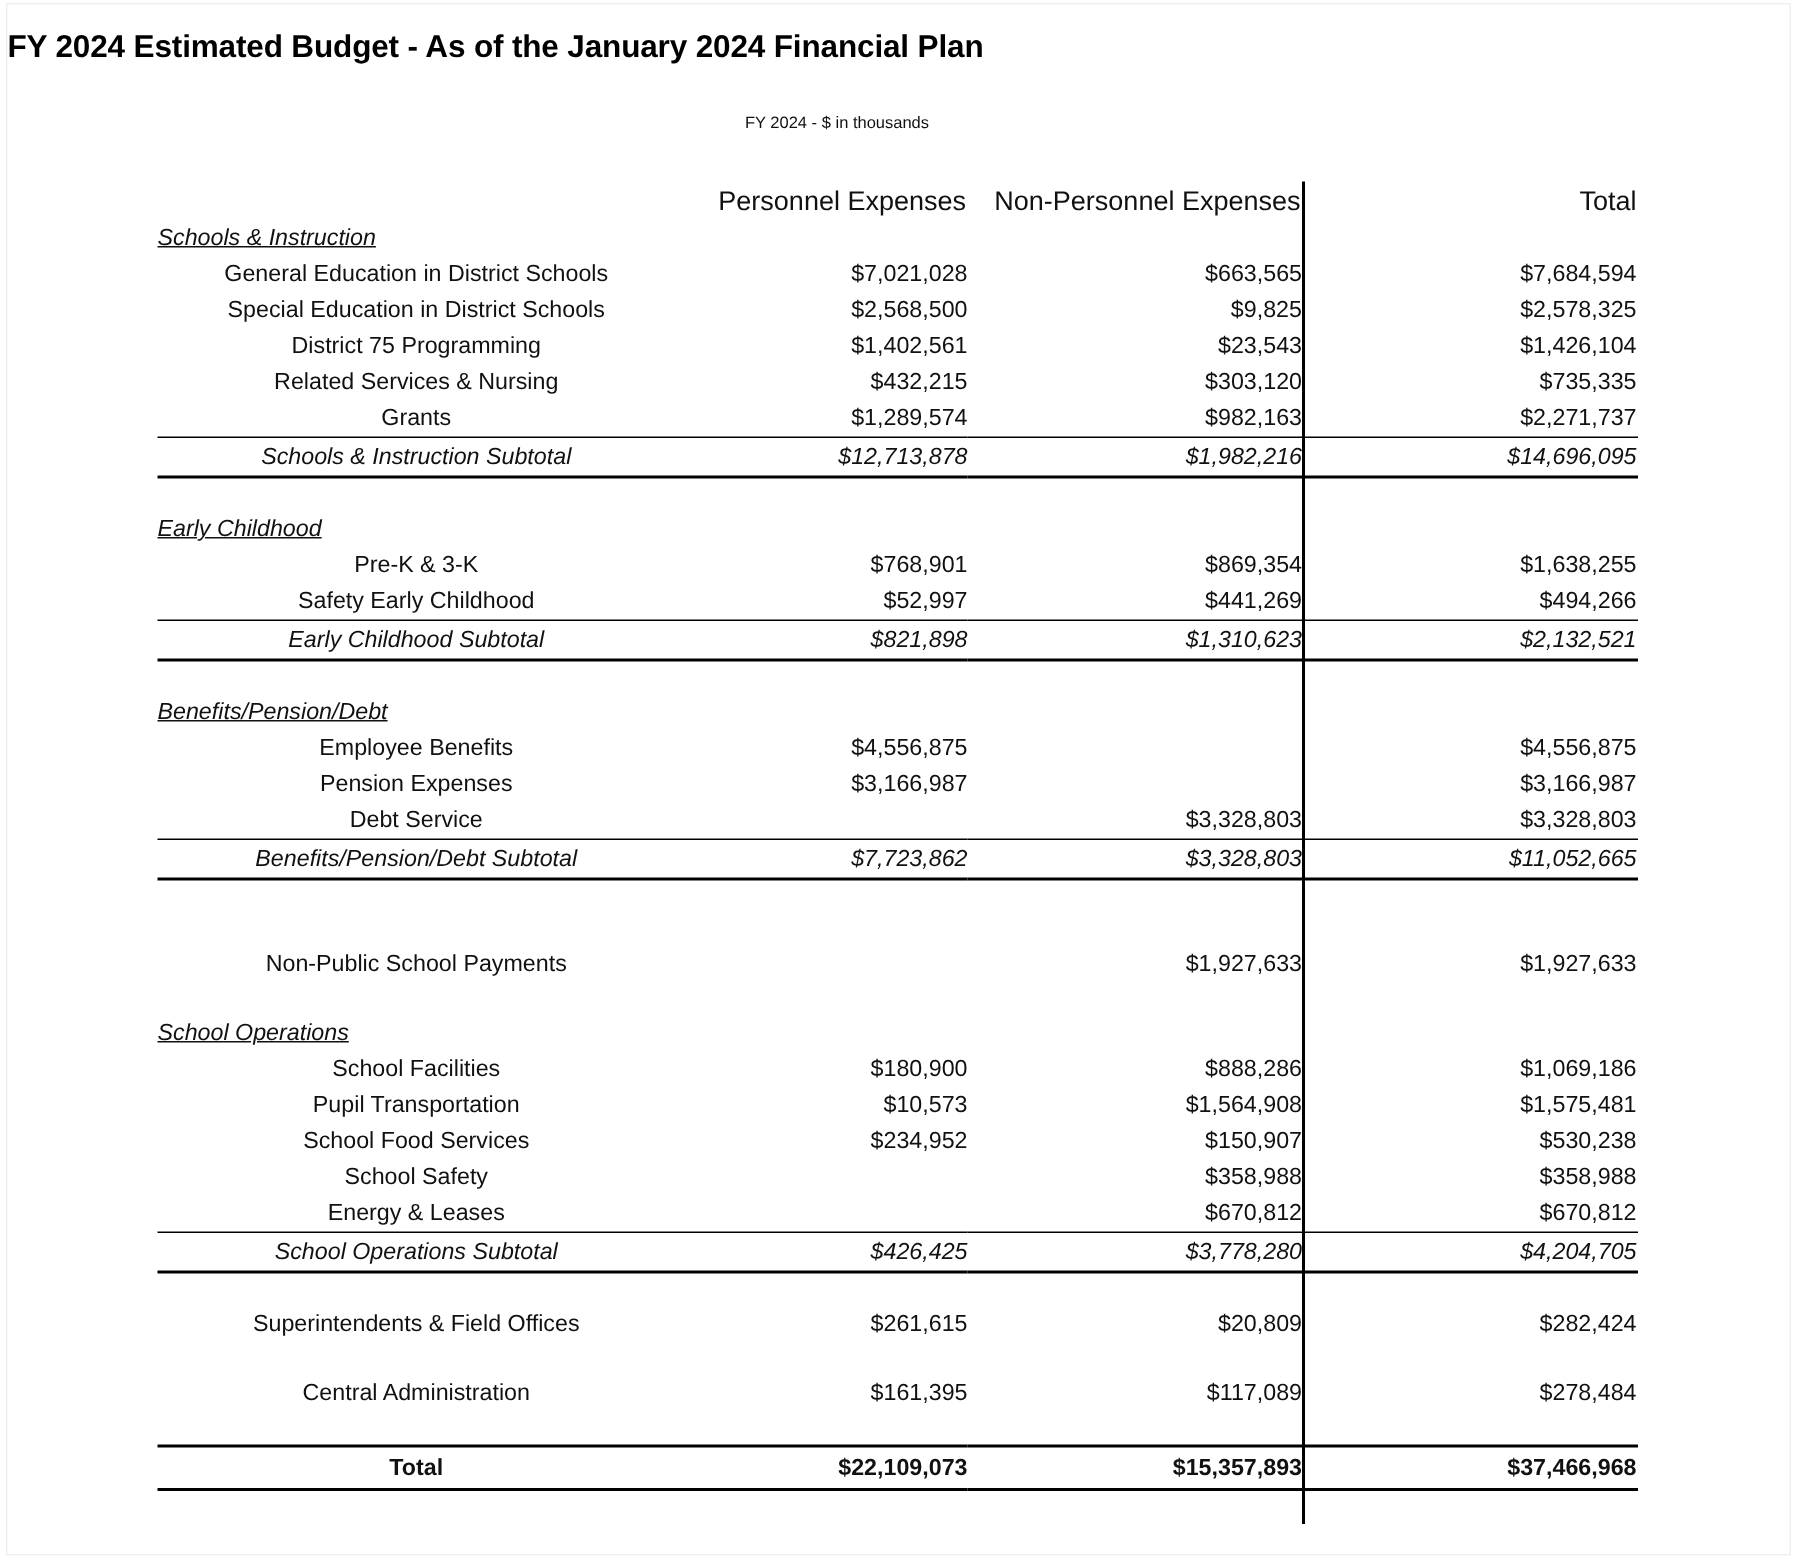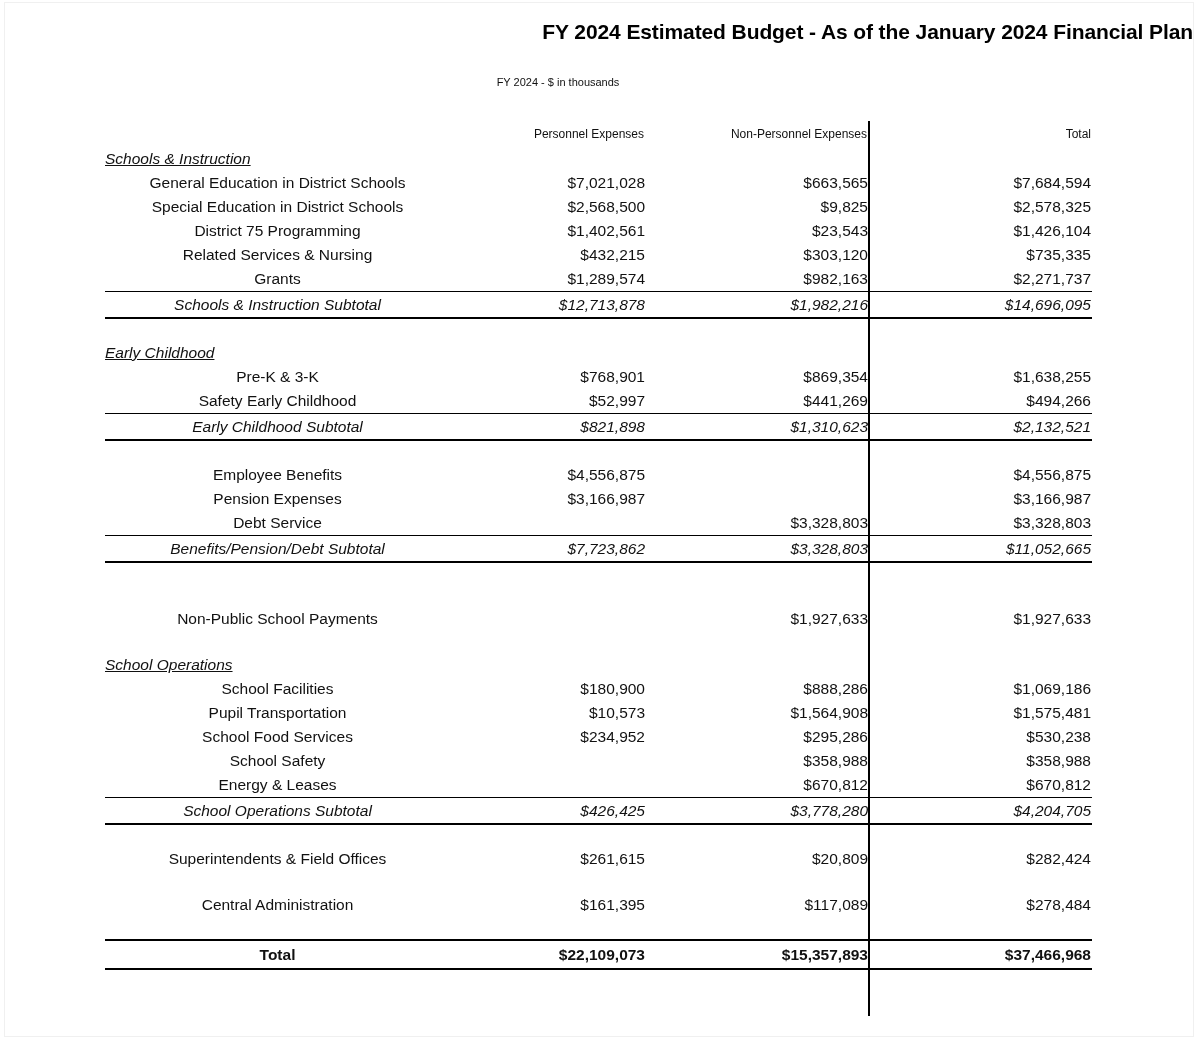--- a/index.html
+++ b/index.html
@@ -18,21 +18,21 @@
   #page {
     position: absolute;
     left: 5px;
     top: 3px;
     width: 1188px;
     height: 1033px;
     background: #ffffff;
     box-shadow: 0 0 0 1px #f0f0f0;
   }
   .doc-title {
-    text-align: right;
+    text-align: left;
     font-size: 21px;
     font-weight: bold;
     color: #000;
     margin-top: 17px;
     letter-spacing: -0.1px;
   }
   .subtitle-row {
     margin-top: 32px;
     height: 20px;
     position: relative;
@@ -68,21 +68,21 @@
     vertical-align: bottom;
     white-space: nowrap;
   }
   .lbl  { text-align: center;  padding-left: 5px; }
   .num  { text-align: right; padding-right: 1px; }
   .num.tot { padding-right: 1px; }
 
   
   tr.header-row th {
     text-align: right;
-    font-size: 12px;
+    font-size: 18px;
     height: 26px;
     line-height: 26px;
     vertical-align: bottom;
     padding-right: 1px;
   }
   tr.header-row th.lblh { text-align: left; }
 
   
   td.group-head {
     font-weight: bold;
@@ -225,20 +225,26 @@
           <td class="num ">$1,310,623</td>
           <td class="num tot ">$2,132,521</td>
         </tr>
         <tr class="spacer">
           <td></td>
           <td></td>
           <td></td>
           <td></td>
         </tr>
         <tr>
+          <td class="group-head">Benefits/Pension/Debt</td>
+          <td></td>
+          <td></td>
+          <td></td>
+        </tr>
+        <tr>
           <td class="lbl ">Employee Benefits</td>
           <td class="num ">$4,556,875</td>
           <td class="num "></td>
           <td class="num tot ">$4,556,875</td>
         </tr>
         <tr>
           <td class="lbl ">Pension Expenses</td>
           <td class="num ">$3,166,987</td>
           <td class="num "></td>
           <td class="num tot ">$3,166,987</td>
@@ -293,21 +299,21 @@
         </tr>
         <tr>
           <td class="lbl ">Pupil Transportation</td>
           <td class="num ">$10,573</td>
           <td class="num ">$1,564,908</td>
           <td class="num tot ">$1,575,481</td>
         </tr>
         <tr>
           <td class="lbl ">School Food Services</td>
           <td class="num ">$234,952</td>
-          <td class="num ">$295,286</td>
+          <td class="num ">$150,907</td>
           <td class="num tot ">$530,238</td>
         </tr>
         <tr>
           <td class="lbl ">School Safety</td>
           <td class="num "></td>
           <td class="num ">$358,988</td>
           <td class="num tot ">$358,988</td>
         </tr>
         <tr>
           <td class="lbl ">Energy &amp; Leases</td>

